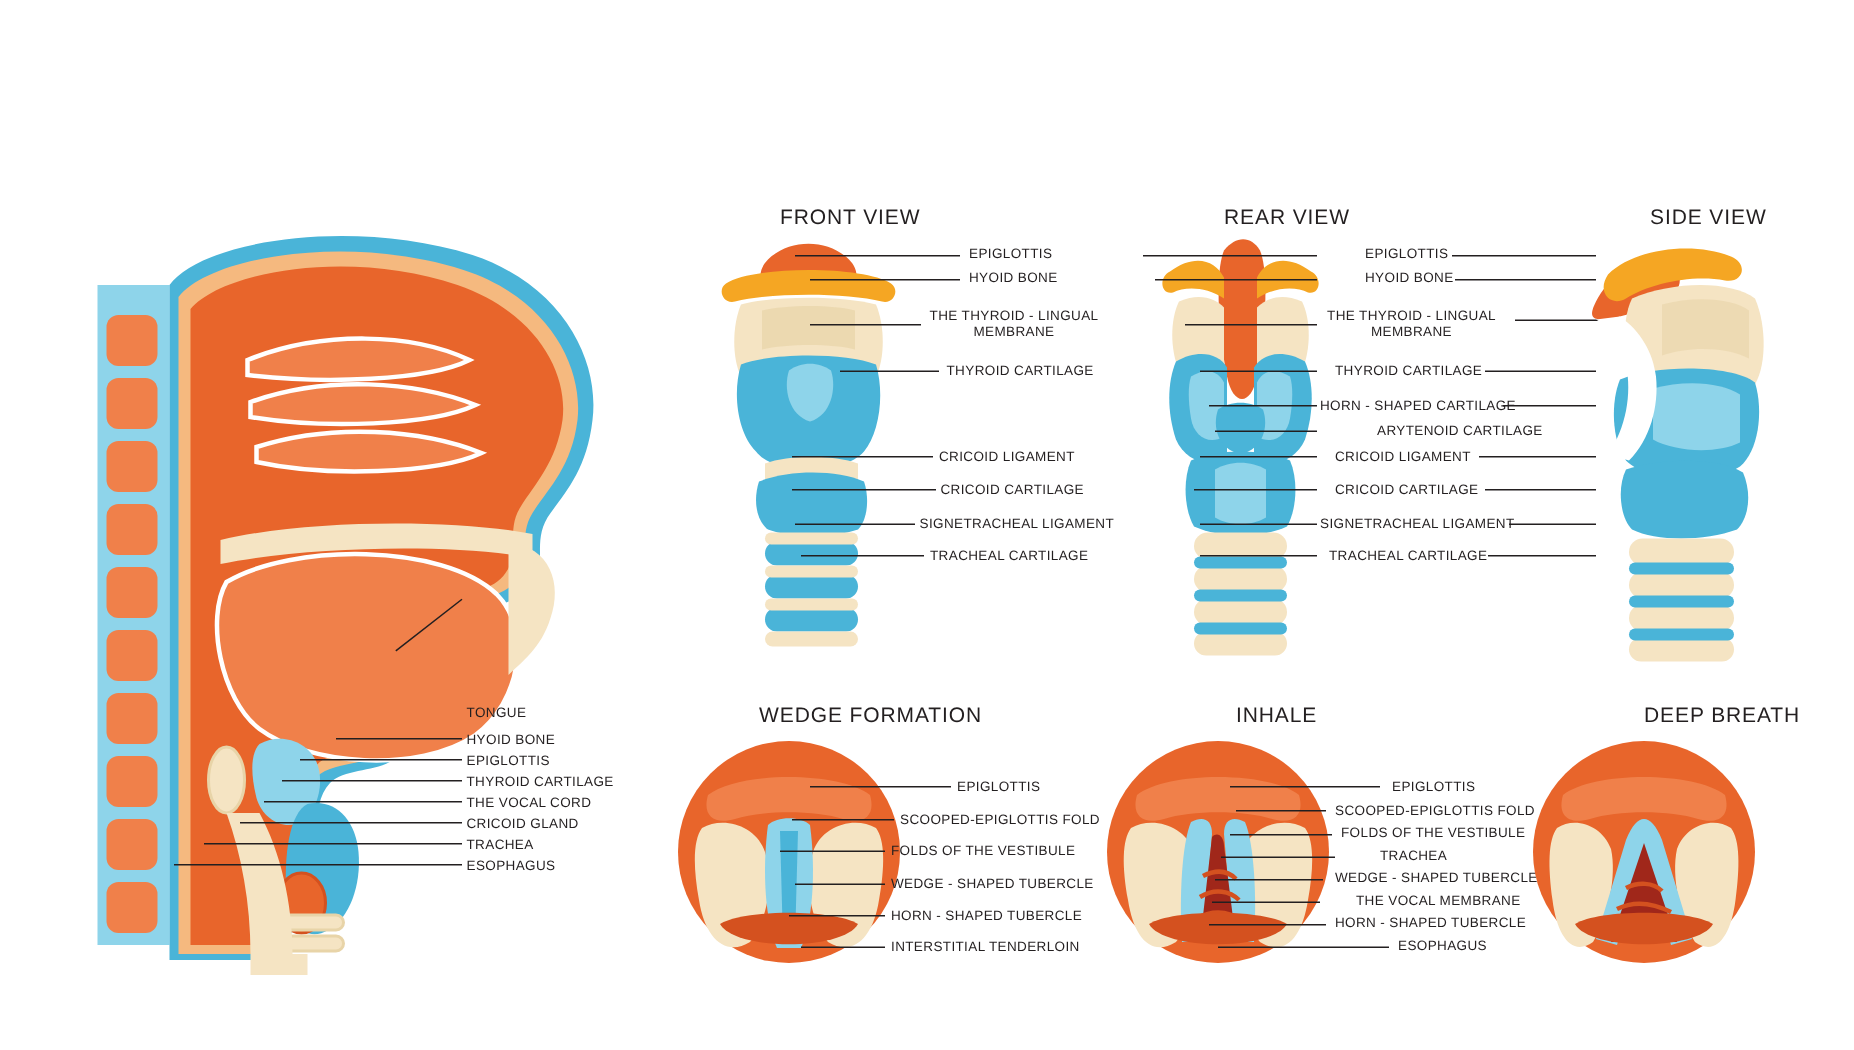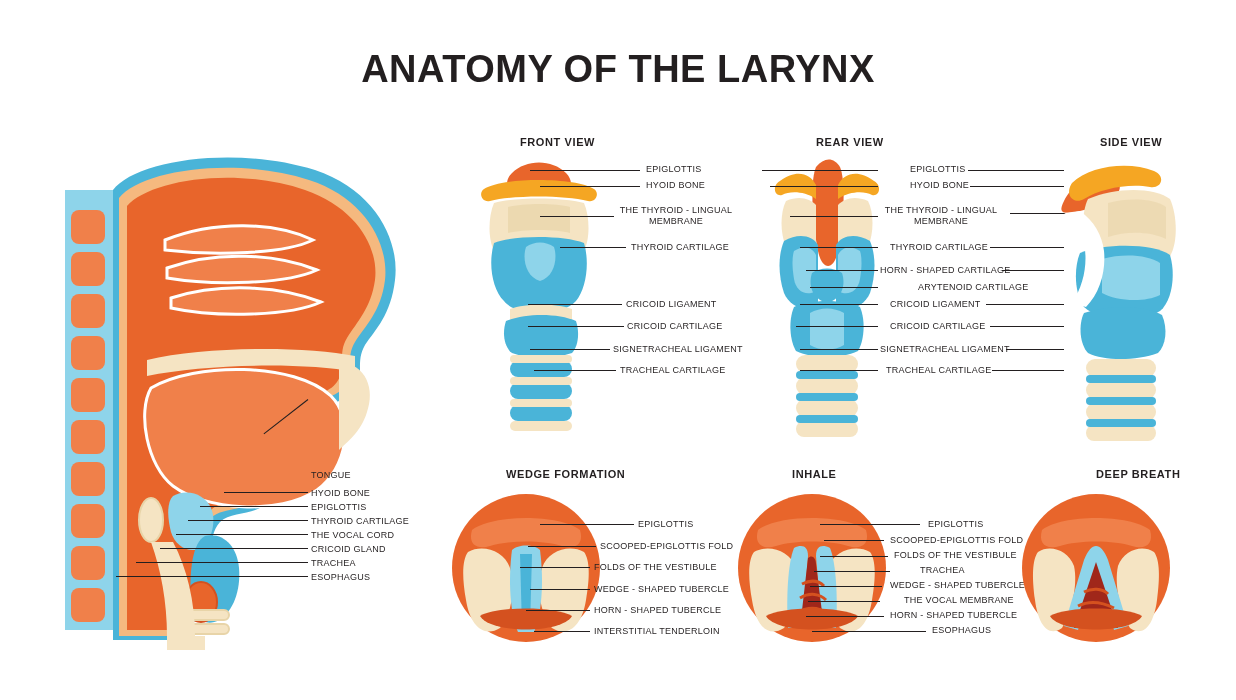--- a/index.html
+++ b/index.html
@@ -25,22 +25,22 @@
     top: 48px;
     width: 1236px;
     text-align: center;
     font-size: 38px;
     font-weight: bold;
     letter-spacing: 0.5px;
     color: #231f20;
   }
   .section-title {
     position: absolute;
-    font-size: 11px;
-    font-weight: bold;
+    font-size: 14px;
+    font-weight: normal;
     letter-spacing: 0.6px;
     color: #231f20;
     white-space: nowrap;
     padding-left: 32px;
   }
   .lbl {
     position: absolute;
     font-size: 9px;
     letter-spacing: 0.25px;
     color: #231f20;
@@ -54,21 +54,20 @@
     background: #231f20;
   }
   svg.art { position: absolute; overflow: visible; }
   .art-wrap { position: absolute; }
 </style>
 </head>
 <body>
 
 <div class="page">
 
-  <div id="main-title">ANATOMY OF THE LARYNX</div>
 
   <div class="art-wrap" style="left:55px; top:150px; width:360px; height:500px;">
     <svg class="art" width="360" height="500" viewBox="0 0 360 500">
 
       <path d="M10,40 L10,480 L58,480 L58,40 Z" fill="#8ed4ea"></path>
       <g fill="#f0804a">
         <rect x="16" y="60" width="34" height="34" rx="8"></rect>
         <rect x="16" y="102" width="34" height="34" rx="8"></rect>
         <rect x="16" y="144" width="34" height="34" rx="8"></rect>
         <rect x="16" y="186" width="34" height="34" rx="8"></rect>
@@ -321,21 +320,21 @@
   <div class="leader" style="left:526px; top:610px; width:64px;"></div>
   <div class="leader" style="left:534px; top:631px; width:56px;"></div>
 
   <div class="lbl l" style="left:638px; top:519px;">EPIGLOTTIS</div>
   <div class="lbl l" style="left:600px; top:541px;">SCOOPED-EPIGLOTTIS FOLD</div>
   <div class="lbl l" style="left:594px; top:562px;">FOLDS OF THE VESTIBULE</div>
   <div class="lbl l" style="left:594px; top:584px;">WEDGE - SHAPED TUBERCLE</div>
   <div class="lbl l" style="left:594px; top:605px;">HORN - SHAPED TUBERCLE</div>
   <div class="lbl l" style="left:594px; top:626px;">INTERSTITIAL TENDERLOIN</div>
 
-  <div class="section-title" style="left:760px; top:468px;">INHALE</div>
+  <div class="section-title" style="left:792px; top:468px;">INHALE</div>
 
   <div class="art-wrap" style="left:738px; top:488px; width:148px; height:160px;">
     <svg class="art" width="148" height="160" viewBox="0 0 148 160">
       <circle cx="74" cy="80" r="74" fill="#e8652b"></circle>
       <path d="M20,42 C40,26 108,26 128,42 C132,56 124,62 110,58 C92,52 56,52 38,58 C24,62 16,56 20,42 Z" fill="#f0804a"></path>
       <path d="M16,64 C30,56 52,62 58,80 C62,98 58,126 46,140 C30,150 18,138 14,112 C10,90 10,72 16,64 Z" fill="#f5e4c3"></path>
       <path d="M132,64 C118,56 96,62 90,80 C86,98 90,126 102,140 C118,150 130,138 134,112 C138,90 138,72 132,64 Z" fill="#f5e4c3"></path>
       <path d="M56,60 C64,56 70,58 70,68 L64,140 L50,140 C48,110 50,74 56,60 Z" fill="#8ed4ea"></path>
       <path d="M92,60 C84,56 78,58 78,68 L84,140 L98,140 C100,110 98,74 92,60 Z" fill="#8ed4ea"></path>
       <path d="M70,70 C74,66 78,70 78,76 L86,140 L62,140 Z" fill="#a0271a"></path>

